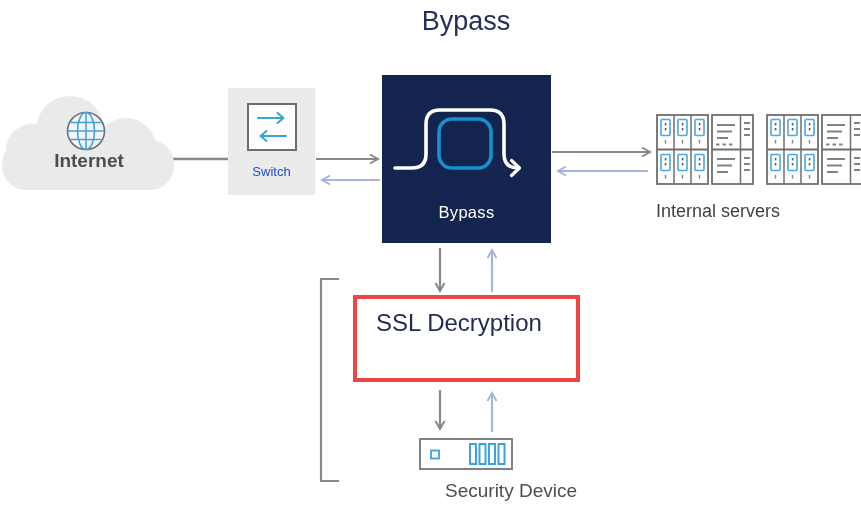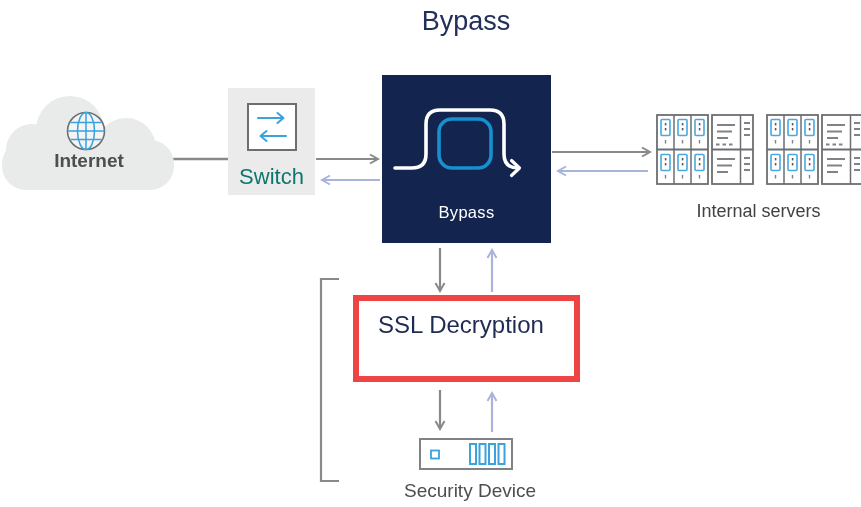--- a/index.html
+++ b/index.html
@@ -16,47 +16,47 @@
   #internet{left:0px;top:90px;width:178px;height:102px;}
   #internet .label{
     position:absolute;left:0;top:60px;width:178px;text-align:center;
     font-size:19px;color:#4d4e50;font-weight:bold;
   }
   
   #switch{left:228px;top:88px;width:87px;height:107px;background:#ebebeb;}
   #switch svg{position:absolute;left:19px;top:15px;}
   #switch .label{
     position:absolute;left:0;top:76px;width:87px;text-align:center;
-    font-size:22px;color:#0f766e;
+    font-size:13px;color:#1d4ed8;
   }
   
   #bypass{left:382px;top:75px;width:169px;height:168px;background:#13244f;}
   #bypass svg{position:absolute;left:0;top:0;}
   #bypass .label{
     position:absolute;left:0;top:128px;width:169px;text-align:center;
     font-size:16.5px;color:#ffffff;letter-spacing:0.3px;
   }
   
   #servers{left:656px;top:114px;width:208px;height:71px;}
   #servers .group2{position:absolute;left:110px;top:0;}
   #servers-label{
-    left:656px;top:201px;width:205px;text-align:center;
+    left:656px;top:201px;width:205px;
     font-size:18px;color:#414244;
   }
   
   #ssl{
     left:353px;top:295px;width:227px;height:87px;background:#fff;
-    border:6px solid #ef4444;box-sizing:border-box;
+    border:4px solid #ef4444;box-sizing:border-box;
     padding:8px 0 0 19px;
   }
   #ssl .line{font-size:24px;line-height:31px;color:#1f2b52;}
   
   #device{left:419px;top:438px;width:94px;height:32px;}
   #device-label{
-    left:363px;top:480px;width:214px;text-align:center;
+    left:363px;top:480px;width:214px;text-align:right;
     font-size:19px;color:#4d4e50;
   }
   
   #annotation{
     left:107px;top:294px;width:210px;
     font-size:17.5px;line-height:25.5px;color:#565759;
   }
   #connectors{position:absolute;left:0;top:0;}
 </style>
 </head>

